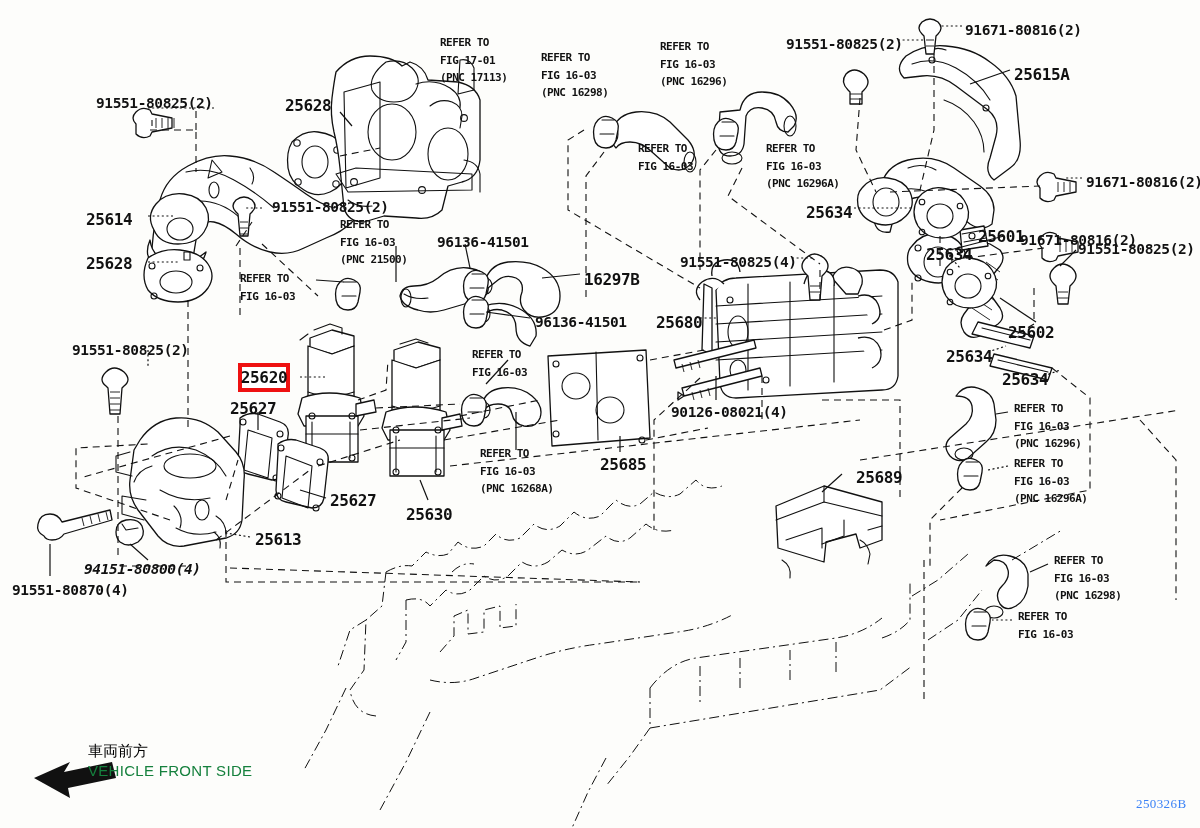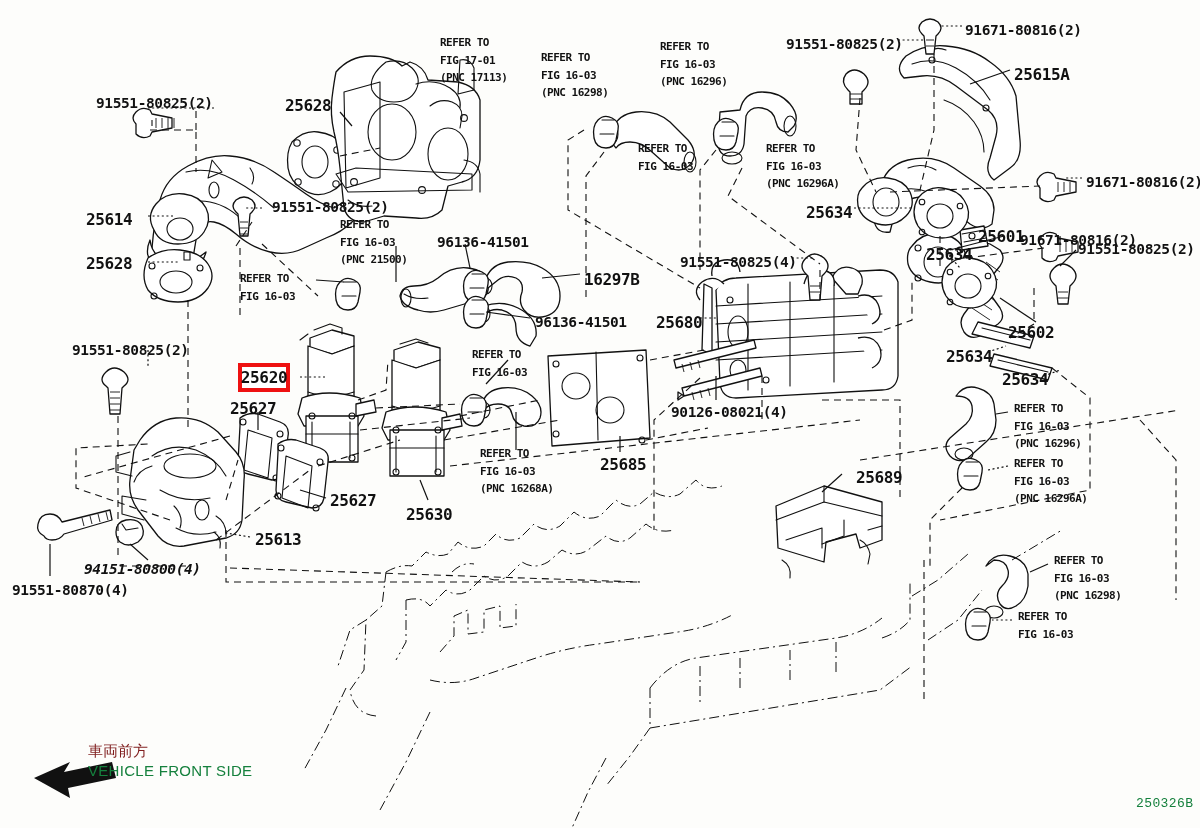--- a/index.html
+++ b/index.html
@@ -42,31 +42,31 @@
   }
   .highlight-box .txt{
     position:absolute;left:0;top:0;width:100%;height:100%;
     display:flex;align-items:center;justify-content:center;
     font-family:"DejaVu Sans Mono", monospace;
     font-size:16px;font-weight:bold;color:#111;letter-spacing:-0.3px;
   }
   #front-jp{
     position:absolute;
     font-family:"DejaVu Sans", sans-serif;
-    font-size:15px;color:#7f1d1d;white-space:pre;
+    font-size:15px;color:#000000;white-space:pre;
   }
   #front-en{
     position:absolute;
     font-family:Liberation Sans, sans-serif;
     font-size:15px;color:#15803d;white-space:pre;letter-spacing:0.3px;
   }
   #sheet-code{
     position:absolute;
-    font-family:Liberation Mono, monospace;
-    font-size:13px;color:#15803d;letter-spacing:0.4px;
+    font-family:Liberation Serif, serif;
+    font-size:13px;color:#3b82f6;letter-spacing:0.4px;
   }
 </style>
 </head>
 <body style="background: rgb(253, 253, 251);">
 
 <div id="sheet">
 
   <svg id="artwork" viewBox="0 0 1200 828">
     <defs>
       <style>

